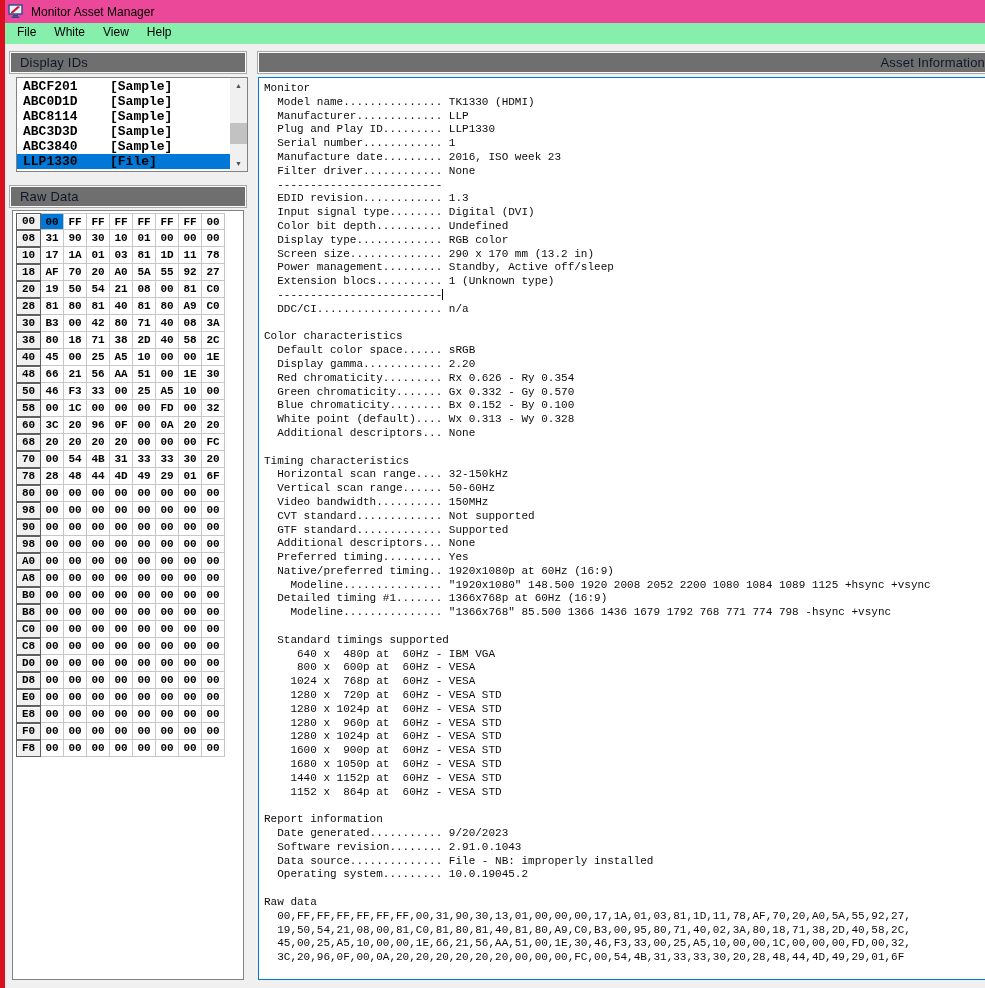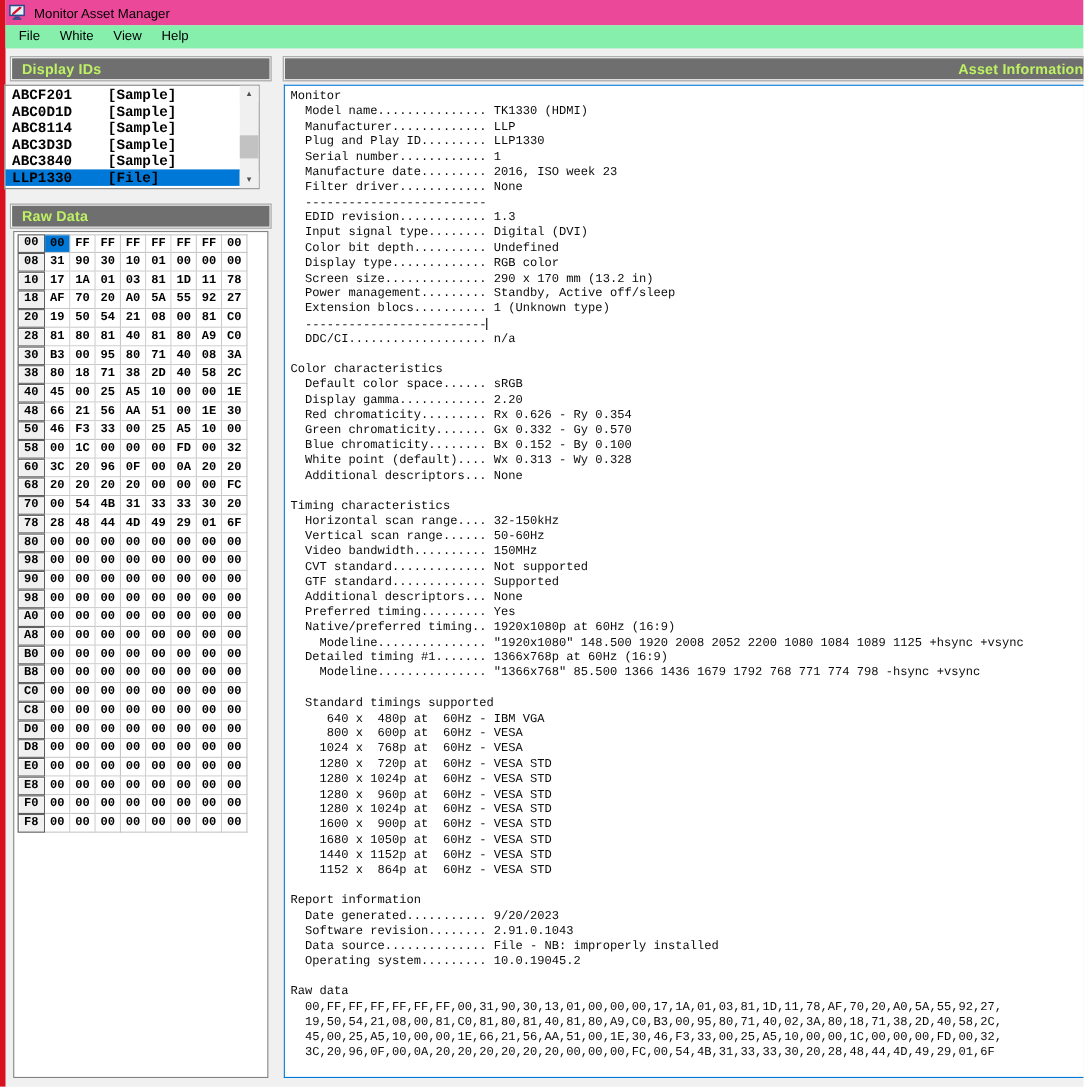--- a/index.html
+++ b/index.html
@@ -11,29 +11,29 @@
   .red-border{position:absolute;left:0;top:0;width:5px;height:988px;background:#d8101f;}
   .titlebar{position:absolute;left:5px;top:0;width:980px;height:23px;background:#ec4899;}
   .app-icon{position:absolute;left:3px;top:3px;width:16px;height:16px;}
   .title-text{position:absolute;left:26px;top:5px;font-size:12px;color:#000;}
   .menubar{position:absolute;left:5px;top:23px;width:980px;height:21px;background:#86efac;display:flex;align-items:flex-start;padding-left:3px;box-sizing:border-box;}
   .menu-item{font-size:12px;color:#000;padding:2px 9px;}
   
   .panel-header{
     position:absolute;height:21px;background:#6f6f6f;
     border:1px solid #fbfbfb;box-shadow:0 0 0 1px #a8a8a8;
-    color:#bef264;font-weight:bold;font-size:13px;line-height:19px;
+    color:#0f172a;font-weight:normal;font-size:13px;line-height:19px;
     padding-left:9px;box-sizing:border-box;letter-spacing:0.2px;
   }
   .hdr-display{left:10px;top:52px;width:236px;}
   .hdr-raw{left:10px;top:186px;width:236px;}
   .hdr-asset{left:258px;top:52px;width:727px;border-right:none;text-align:right;}
   
   .listbox{
-    position:absolute;left:4px;top:77px;width:232px;height:95px;
+    position:absolute;left:16px;top:77px;width:232px;height:95px;
     background:#fff;border:1px solid #828282;box-sizing:border-box;
   }
   .list-items{position:absolute;left:0;top:1px;right:17px;}
   .list-item{height:15px;line-height:15px;font-family:"Liberation Mono",monospace;font-size:13px;font-weight:bold;padding-left:6px;display:flex;color:#000;white-space:pre;}
   .list-item.selected{background:#0078d7;color:#000000;}
   .list-id{width:87px;}
   .lb-scroll{position:absolute;top:0;right:0;width:17px;height:93px;background:#f0f0f0;}
   .sb-btn{position:absolute;left:0;width:17px;height:15px;background:#f0f0f0;color:#505050;font-size:7px;text-align:center;line-height:15px;}
   .sb-up{top:0;}
   .sb-down{bottom:0;}
@@ -179,21 +179,21 @@
         <div class="data-cell">40</div>
         <div class="data-cell">81</div>
         <div class="data-cell">80</div>
         <div class="data-cell">A9</div>
         <div class="data-cell">C0</div>
       </div>
       <div class="hex-row">
         <div class="addr-cell">30</div>
         <div class="data-cell">B3</div>
         <div class="data-cell">00</div>
-        <div class="data-cell">95</div>
+        <div class="data-cell">42</div>
         <div class="data-cell">80</div>
         <div class="data-cell">71</div>
         <div class="data-cell">40</div>
         <div class="data-cell">08</div>
         <div class="data-cell">3A</div>
       </div>
       <div class="hex-row">
         <div class="addr-cell">38</div>
         <div class="data-cell">80</div>
         <div class="data-cell">18</div>

